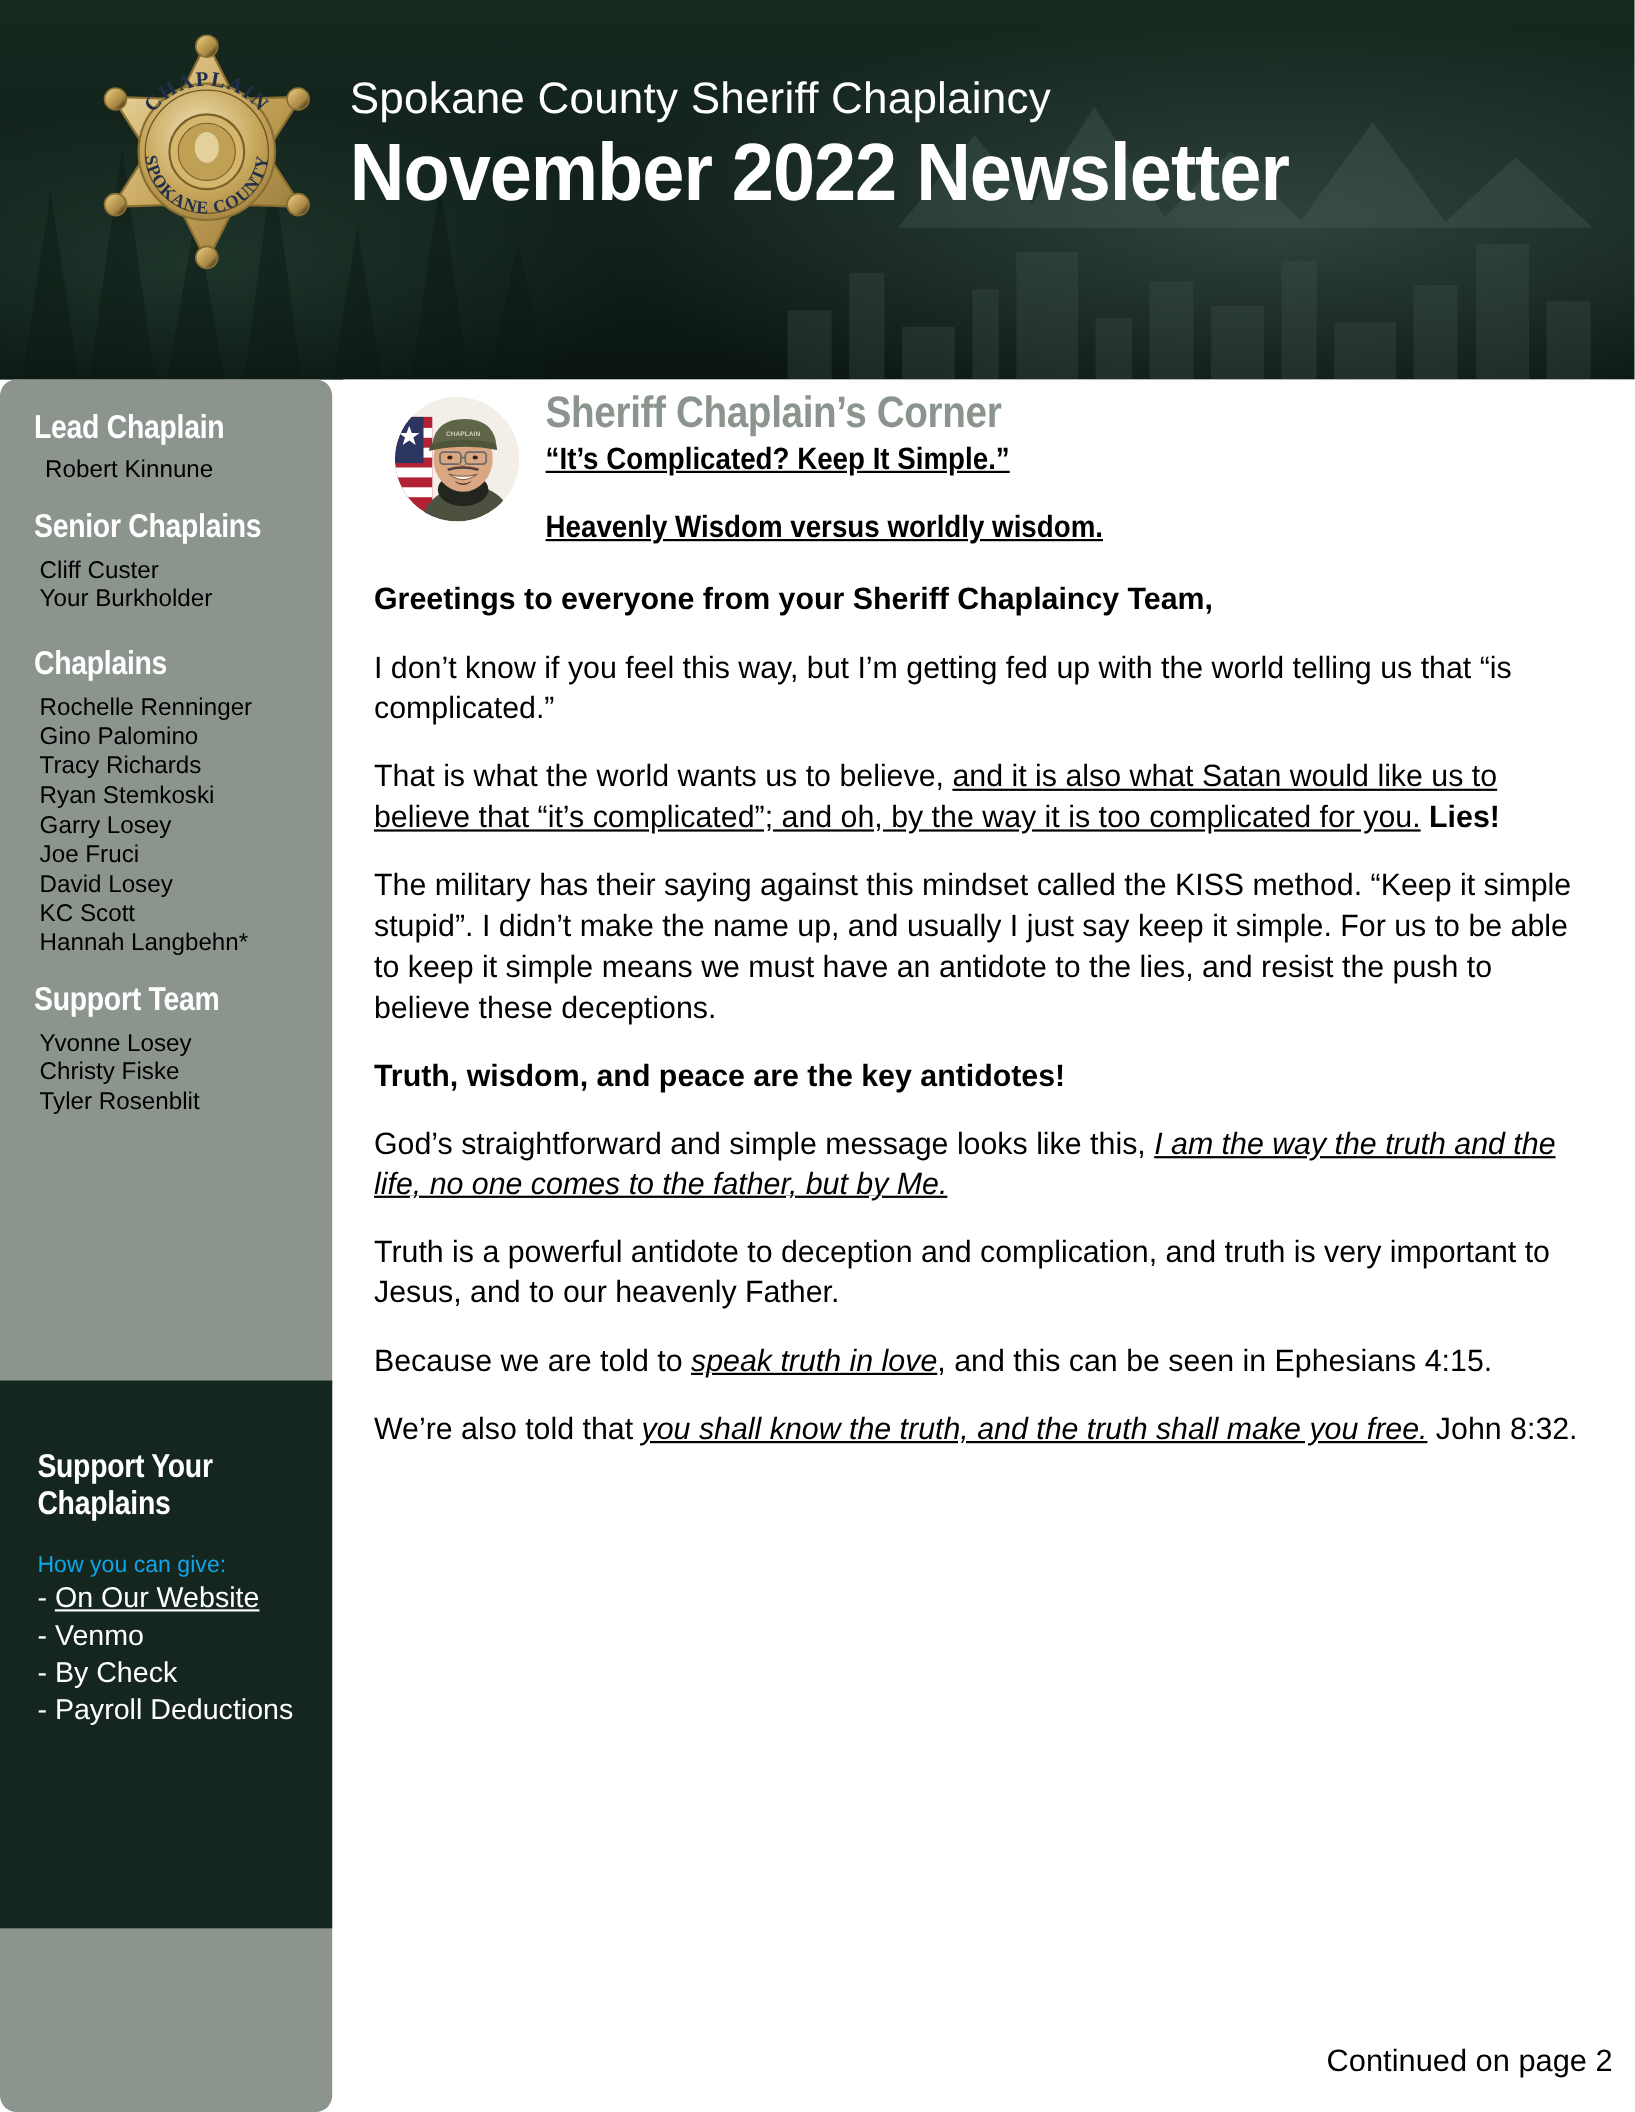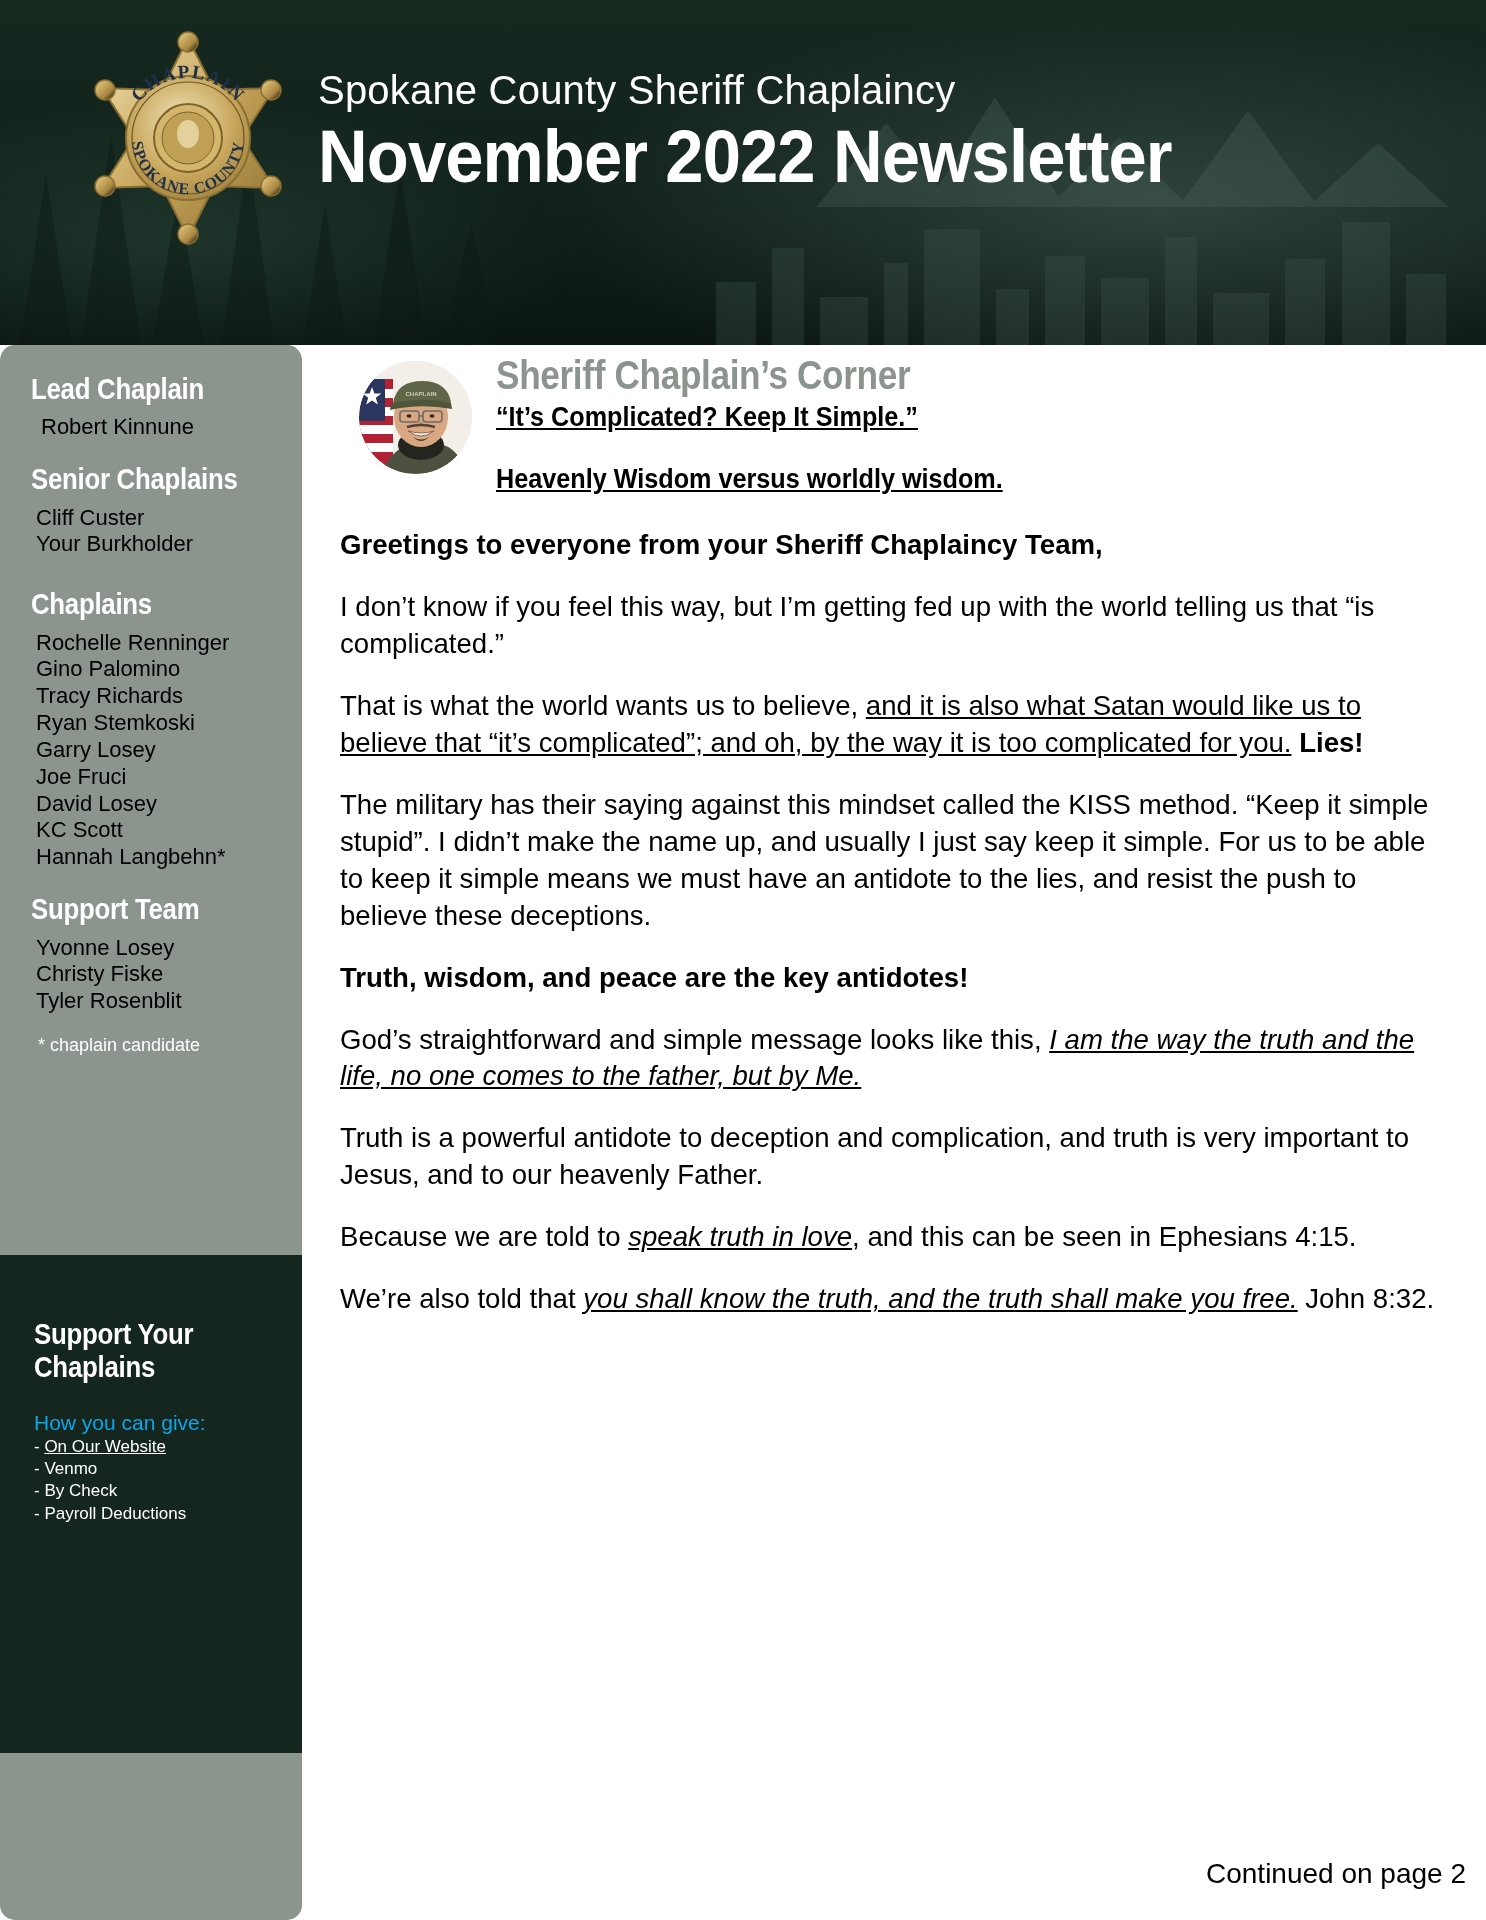--- a/index.html
+++ b/index.html
@@ -93,21 +93,21 @@
   }
   .support-heading {
     color:#ffffff; font-weight:700; font-size:30px; line-height:1.1;
     letter-spacing:-.3px; transform:scaleX(.86); transform-origin:left center;
     font-family:"Liberation Sans Narrow","Liberation Sans", sans-serif;
   }
   .support-body {
     color:#ffffff; font-size:21px; line-height:1.26; margin-top:28px;
   }
   .give-head { color:#0ea5e9; font-size:21px; line-height:1.3; margin-top:26px; }
-  .give-item { color:#fff; font-size:17px; line-height:1.3; }
+  .give-item { color:#fff; font-size:26px; line-height:1.3; }
   .give-item .lnk { text-decoration:underline; }
 
   
   .main {
     position:absolute; left:312px; top:345px; width:1184px; height:1575px;
     background:#ffffff; padding:0;
   }
   .corner-head { position:relative; height:150px; }
   .avatar {
     position:absolute; left:47px; top:16px; width:113px; height:113px;
@@ -269,21 +269,20 @@
       <div class="side-name">KC Scott</div>
       <div class="side-name">Hannah Langbehn*</div>
 
       <div class="gap-md"></div>
       <div class="side-heading">Support Team</div>
       <div class="gap-sm"></div>
       <div class="side-name">Yvonne Losey</div>
       <div class="side-name">Christy Fiske</div>
       <div class="side-name">Tyler Rosenblit</div>
 
-      <div class="footnote">* chaplain candidate</div>
     </div>
   </aside>
 
   <section class="support-box">
     <div class="support-heading">Support Your Chaplains</div>
     <div class="give-head">How you can give:</div>
     <div class="give-item">
       <span>- </span><span class="lnk">On Our Website</span>
     </div>
     <div class="give-item">

